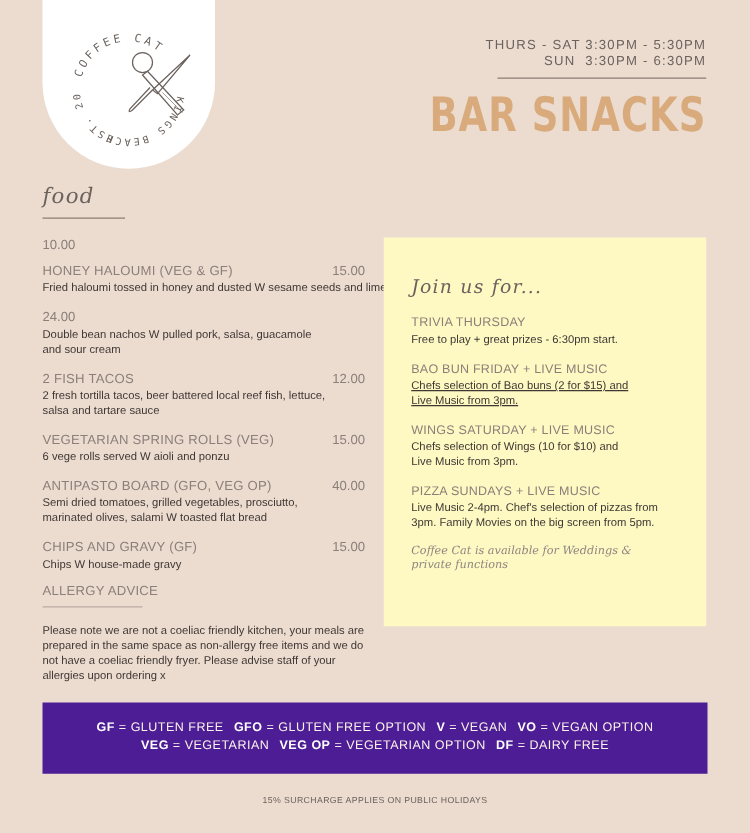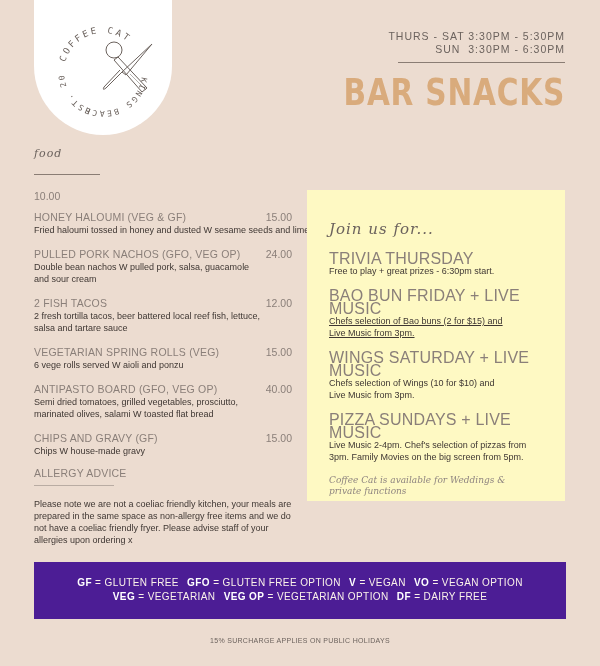--- a/index.html
+++ b/index.html
@@ -26,42 +26,42 @@
     .title {
       position: absolute; right: 35px; top: 71px;
       font-family: "DejaVu Sans", sans-serif; font-weight: bold;
       font-size: 38px; letter-spacing: 1px; color: #d9ab7c;
       transform: scaleX(0.78); transform-origin: right top;
       line-height: 42px;
     }
     .food-heading {
       position: absolute; left: 34px; top: 147px;
       font-family: "DejaVu Serif", serif; font-style: italic;
-      font-size: 11px; color: #6b625d; letter-spacing: 1px; text-align: right;
+      font-size: 17px; color: #6b625d; letter-spacing: 1px; text-align: right;
     }
     .food-rule { position: absolute; left: 34px; top: 174px; width: 66px; height: 1px; background: #8a7d74; }
     .menu { position: absolute; left: 34px; top: 190px; width: 258px; }
     .item { margin-bottom: 8px; }
     .item-row { display: flex; justify-content: space-between; }
     .item-name { font-size: 10.5px; color: #8a7f79; letter-spacing: 0.2px; line-height: 13px; }
     .item-price { font-size: 10.5px; color: #8a7f79; line-height: 13px; }
     .item-desc { font-size: 9px; color: #3f3733; line-height: 12px; }
     .allergy-title { font-size: 10.5px; color: #8a7f79; letter-spacing: 0.2px; line-height: 13px; }
     .allergy-rule { width: 80px; height: 1px; background: #b9aca3; margin-top: 5px; margin-bottom: 12px; }
     .allergy-text { font-size: 9px; color: #3f3733; line-height: 12px; width: 262px; }
     .events-box {
       position: absolute; left: 307px; top: 190px; width: 258px; height: 311px;
       background: #fef9c3; padding: 30px 22px 0 22px;
     }
     .join {
       font-family: "DejaVu Serif", serif; font-style: italic;
       font-size: 15px; color: #6b625d; margin-bottom: 14px; letter-spacing: 1px;
     }
     .event { margin-bottom: 8px; }
-    .event-title { font-size: 16px; color: #8a7f79; letter-spacing: 0.2px; line-height: 13px; }
+    .event-title { font-size: 10px; color: #8a7f79; letter-spacing: 0.2px; line-height: 13px; }
     .event-desc { font-size: 9px; color: #3f3733; line-height: 12px; }
     .private {
       margin-top: 12px; font-family: "DejaVu Serif", serif; font-style: italic;
       font-size: 9px; color: #8f8580; line-height: 11px;
     }
     .legend-band {
       position: absolute; left: 34px; top: 562px; width: 532px; height: 57px;
       background: #4c1d95; text-align: center; padding-top: 14px;
       color: #fbf2ea; font-size: 10px; letter-spacing: 0.4px; line-height: 14px;
     }
@@ -118,21 +118,20 @@
   </div>
   <div class="item" style="">
     <div class="item-row">
       <span class="item-name">HONEY HALOUMI (VEG &amp; GF)</span>
       <span class="item-price">15.00</span>
     </div>
     <div class="item-desc" style="white-space:nowrap;">Fried haloumi tossed in honey and dusted W sesame seeds and lime</div>
   </div>
   <div class="item" style="margin-top:12px;">
     <div class="item-row">
-      <span class="item-name">PULLED PORK NACHOS (GFO, VEG OP)</span>
       <span class="item-price">24.00</span>
     </div>
     <div class="item-desc" style="width:225px;">Double bean nachos W pulled pork, salsa, guacamole and sour cream</div>
   </div>
   <div class="item" style="margin-top:12px;">
     <div class="item-row">
       <span class="item-name">2 FISH TACOS</span>
       <span class="item-price">12.00</span>
     </div>
     <div class="item-desc" style="width:235px;">2 fresh tortilla tacos, beer battered local reef fish, lettuce, salsa and tartare sauce</div>

